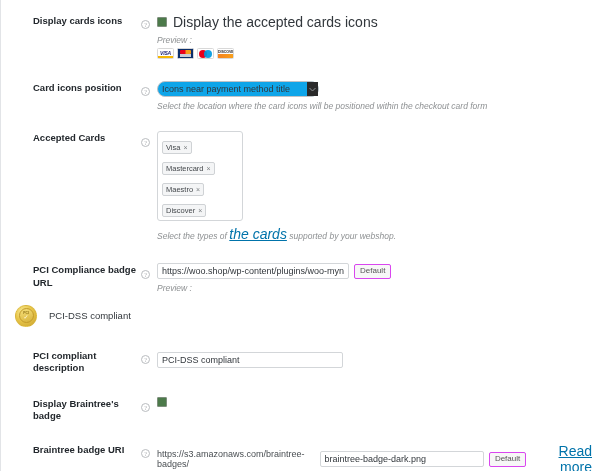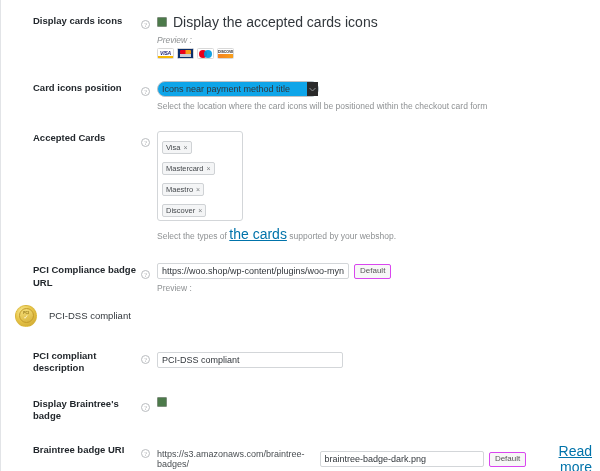--- a/index.html
+++ b/index.html
@@ -65,20 +65,21 @@
     border: 1px solid #7e8f7d;
     border-radius: 1px;
     flex: 0 0 10px;
   }
   .cb-text {
     font-size: 14px;
     color: #32373c;
   }
   .desc {
     font-size: 8.5px;
+    font-style: italic;
     color: #8e9193;
     margin-top: 4px;
     line-height: 1.35;
   }
   .desc a { color: #0073aa; }
   .preview-label {
     font-size: 8.5px;
     font-style: italic;
     color: #8e9193;
     margin-top: 5px;

